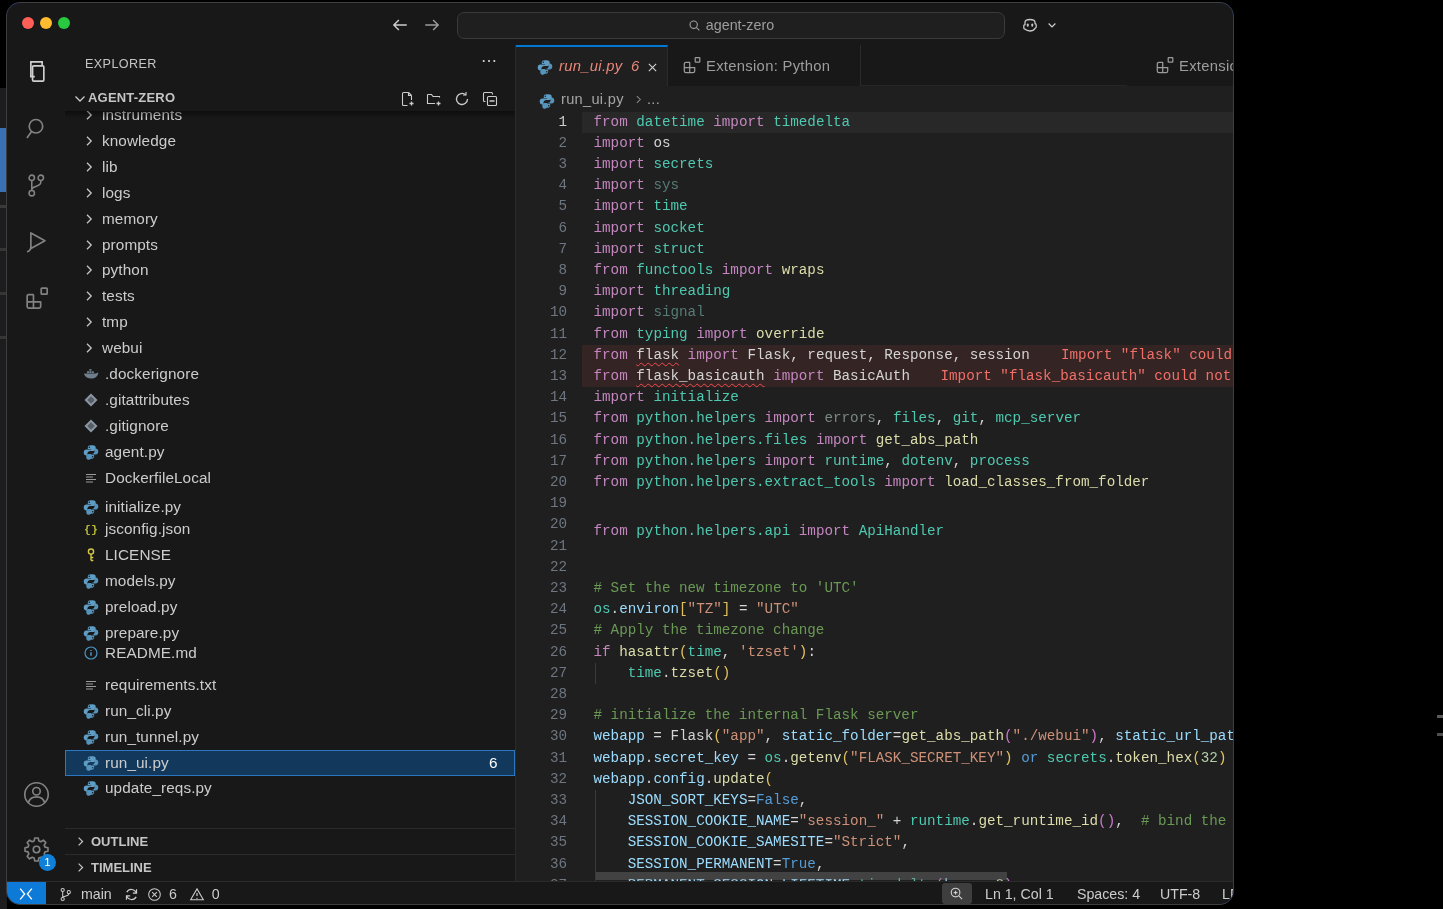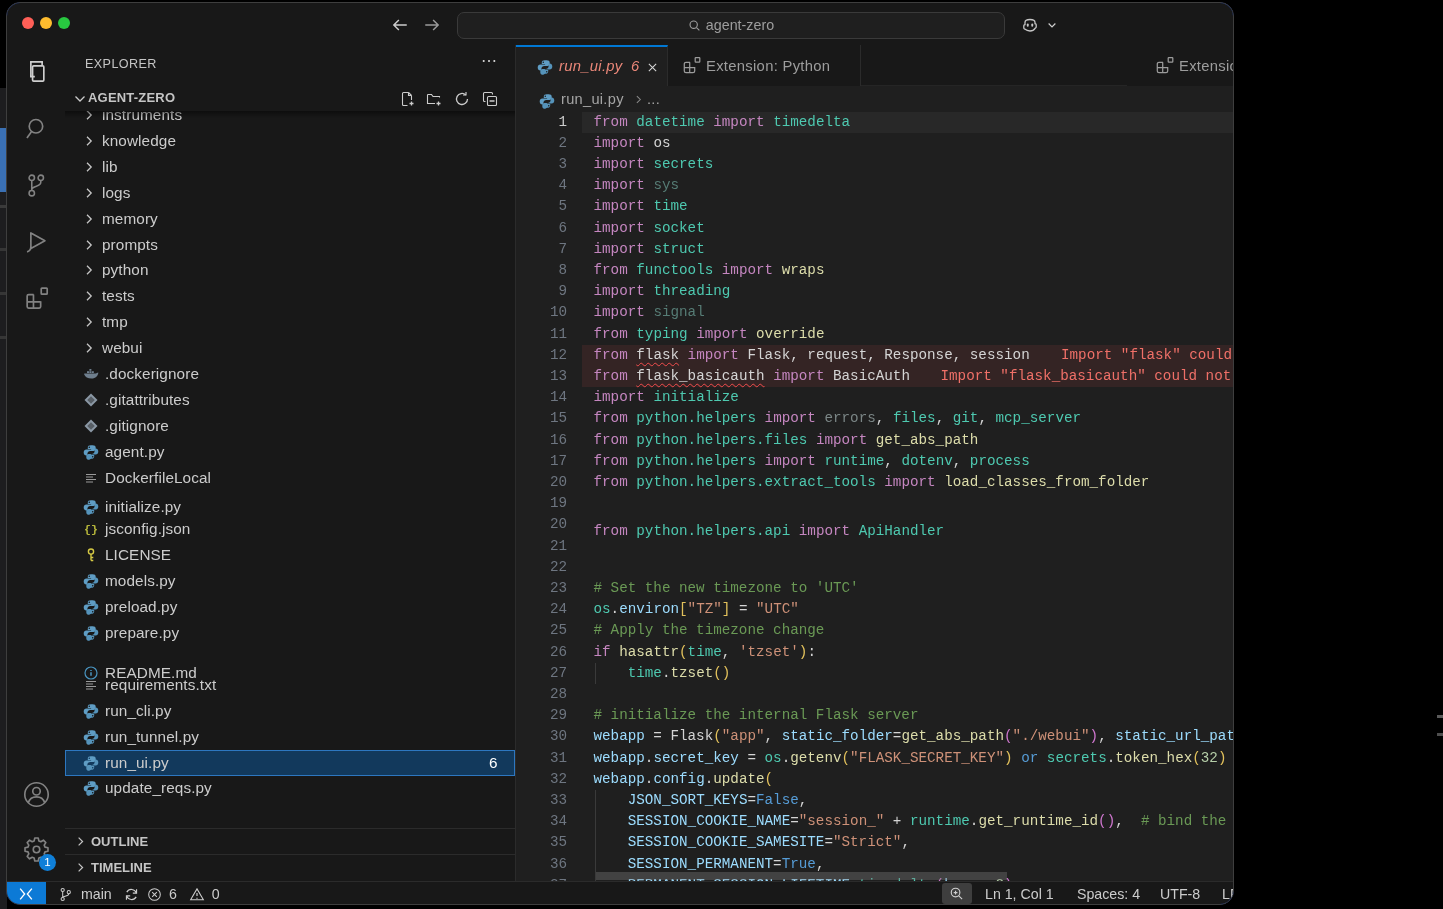--- a/index.html
+++ b/index.html
@@ -284,21 +284,21 @@
           </svg>
           <span class="fname">preload.py</span>
         </div>
       <div class="treerow" style="top:575.0px;">
           <svg class="ficon" viewBox="0 0 16 16">
             <path fill="#5f9dc4" d="M7.9 1.2c-2 0-3.1.9-3.1 2.3v1.4h3.3v.6H3.3c-1.5 0-2.6 1.2-2.6 3 0 1.8 1.1 3 2.6 3h1.1V9.7c0-1.6 1.3-2.8 2.9-2.8h3.2c1.2 0 2.2-1 2.2-2.2V3.5c0-1.4-1.2-2.3-3.1-2.3zm-1.6 1.2c.4 0 .8.3.8.8s-.4.8-.8.8-.8-.3-.8-.8.4-.8.8-.8z"></path>
             <path fill="#5593ba" d="M8.1 14.8c2 0 3.1-.9 3.1-2.3v-1.4H7.9v-.6h4.8c1.5 0 2.6-1.2 2.6-3 0-1.8-1.1-3-2.6-3h-1.1v2.8c0 1.6-1.3 2.8-2.9 2.8H5.5c-1.2 0-2.2 1-2.2 2.2v1.2c0 1.4 1.2 2.3 2.9 2.3zm1.6-1.2c-.4 0-.8-.3-.8-.8s.4-.8.8-.8.8.3.8.8-.4.8-.8.8z"></path>
           </svg>
           <span class="fname">prepare.py</span>
         </div>
-      <div class="treerow" style="top:615px;">
+      <div class="treerow" style="top:595px;">
           <svg class="ficon" viewBox="0 0 16 16" fill="none" stroke="#4a95c0" stroke-width="1.2">
             <circle cx="8" cy="8" r="6"></circle>
             <path d="M8 7.2v3.6M8 5.1v1" stroke-width="1.5"></path>
           </svg>
           <span class="fname">README.md</span>
         </div>
       <div class="treerow" style="top:626.8px;">
           <svg class="ficon" viewBox="0 0 16 16" stroke="#9a9a9a" stroke-width="1.2">
             <path d="M3 4.5h10M3 7h7M3 9.5h10M3 12h7"></path>
           </svg>

